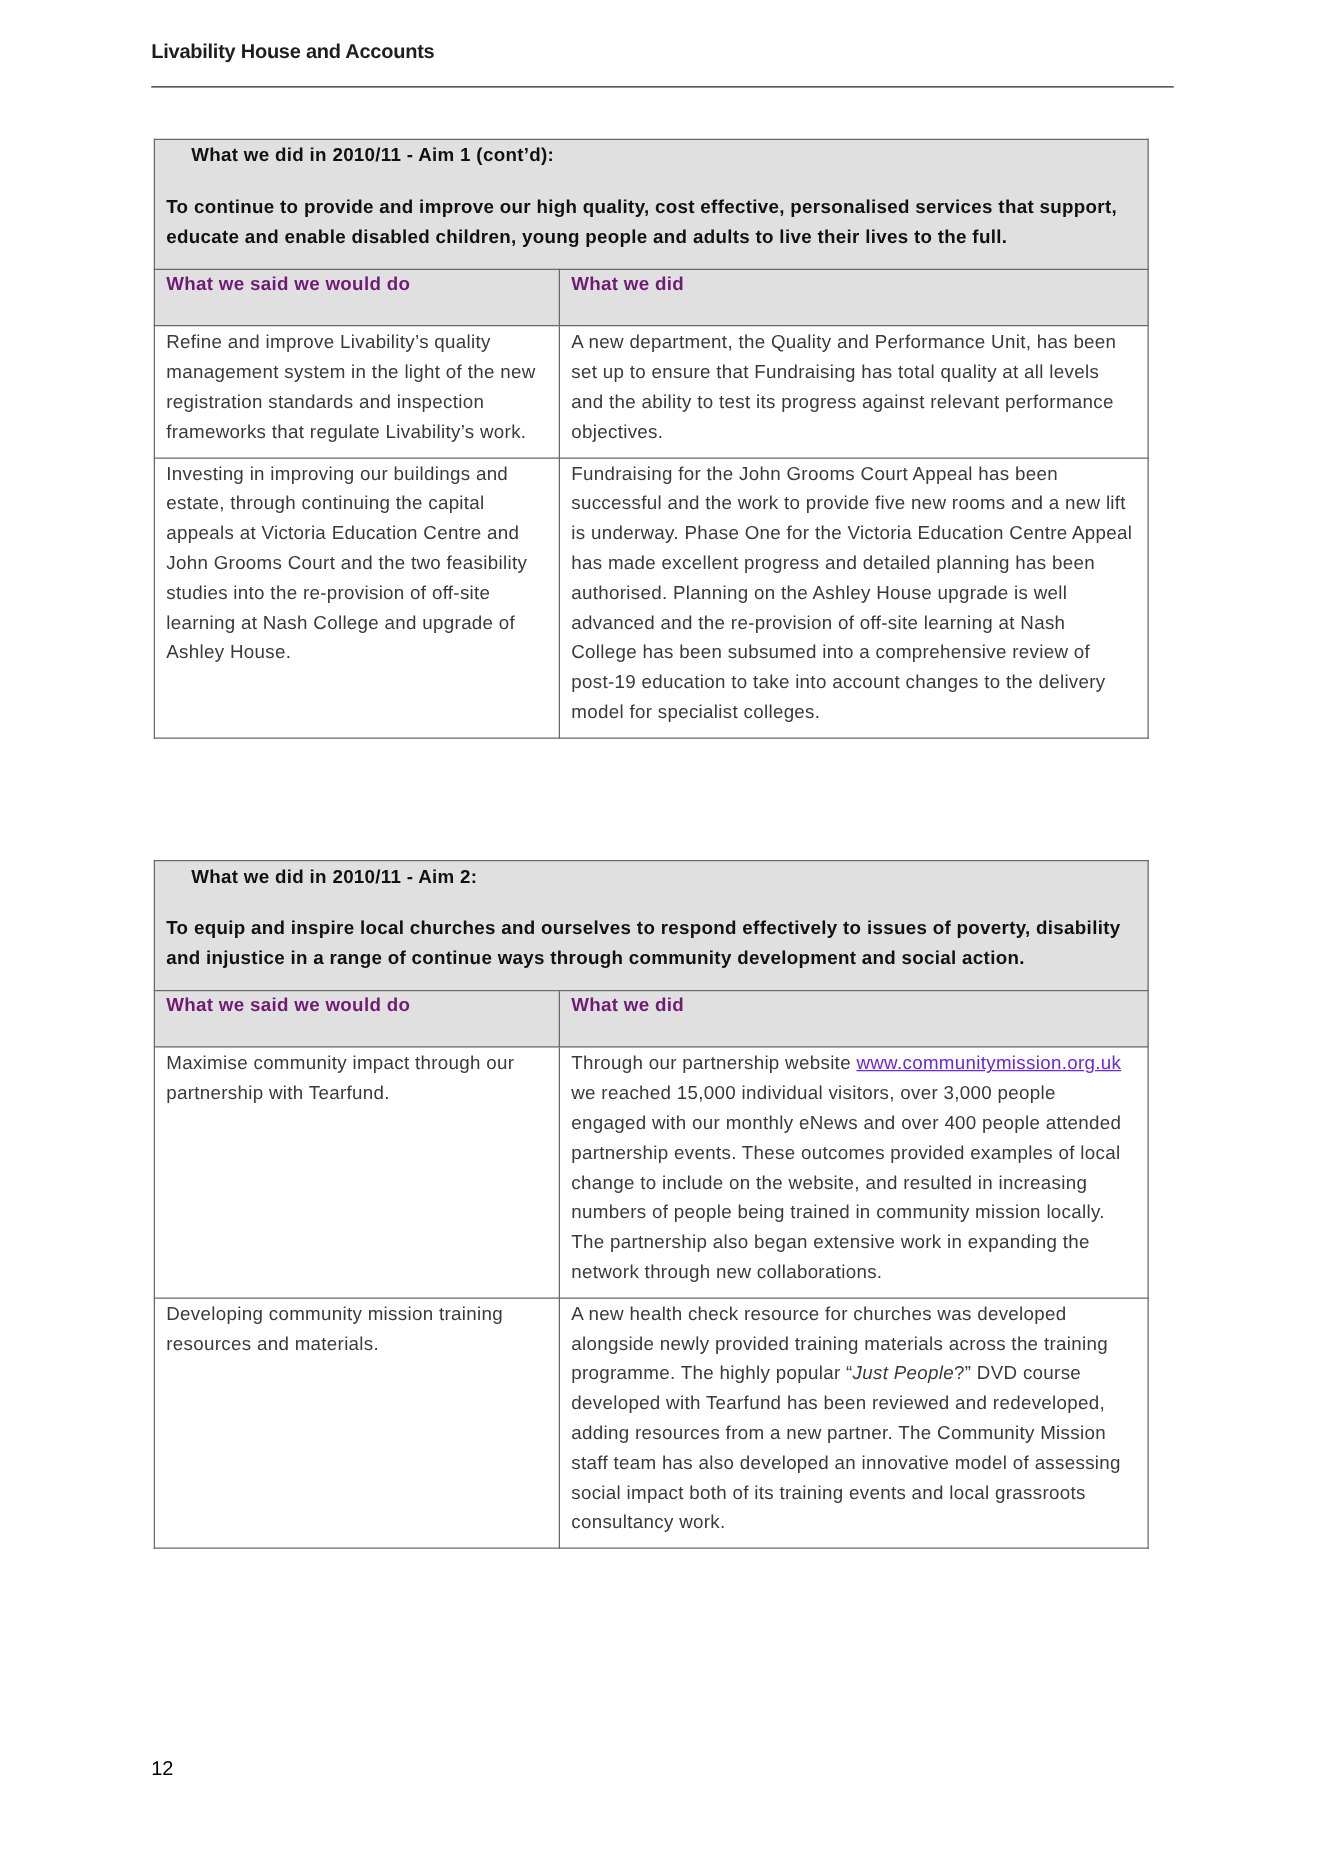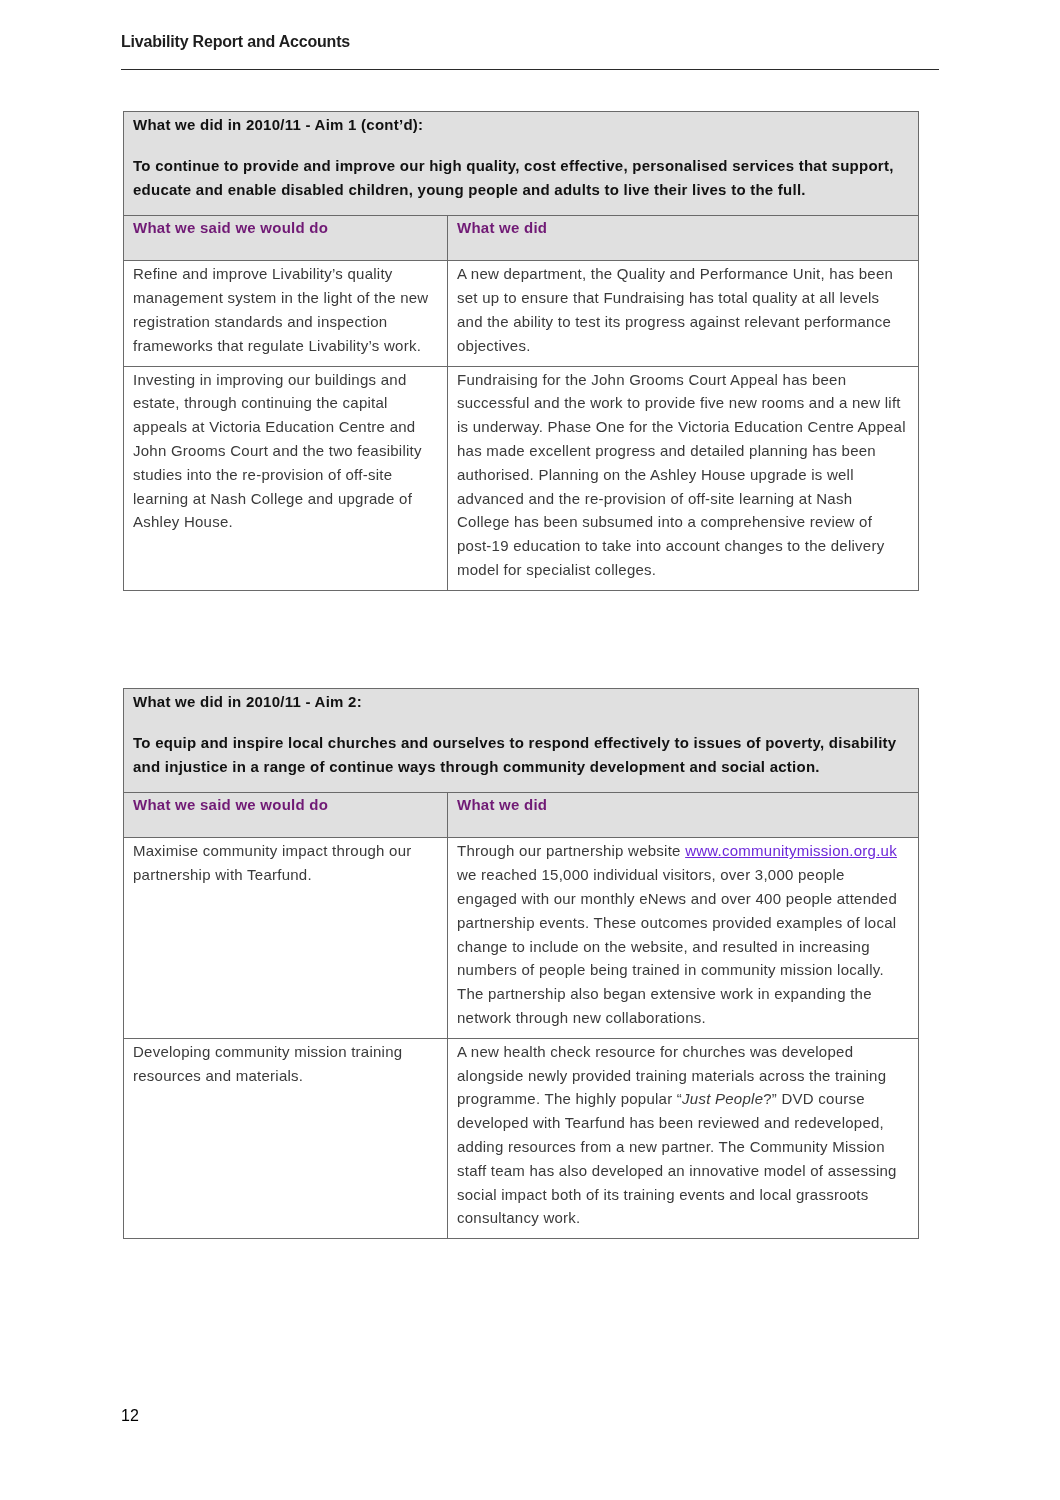--- a/index.html
+++ b/index.html
@@ -50,20 +50,21 @@
     .aim-heading-cell {
       background: #e0e0e0;
       color: #111111;
       font-weight: bold;
       padding-top: 1px !important;
       padding-bottom: 14px !important;
     }
     .aim-heading-cell .aim-title {
       display: block;
       margin-bottom: 17px;
+      margin-left: 20px;
     }
     .aim-heading-cell .aim-desc {
       display: block;
     }
     .col-header {
       background: #e0e0e0;
       color: #701a75;
       font-weight: bold;
       height: 36px;
       padding-top: 0 !important;
@@ -84,21 +85,21 @@
       top: 1407px;
       font-size: 16px;
       color: #000000;
     }
     #table-aim1 { top: 111px; }
     #table-aim2 { top: 688px; }
   </style>
 </head>
 <body>
 
-<div class="running-header">Livability Report and Accounts</div>
+<div class="running-header">Livability House and Accounts</div>
 <div class="header-rule"></div>
 
 <table class="aim-table" id="table-aim1">
   <colgroup>
     <col class="col-left">
     <col class="col-right">
   </colgroup>
   <tbody>
       <tr>
     <td colspan="2" class="aim-heading-cell">

